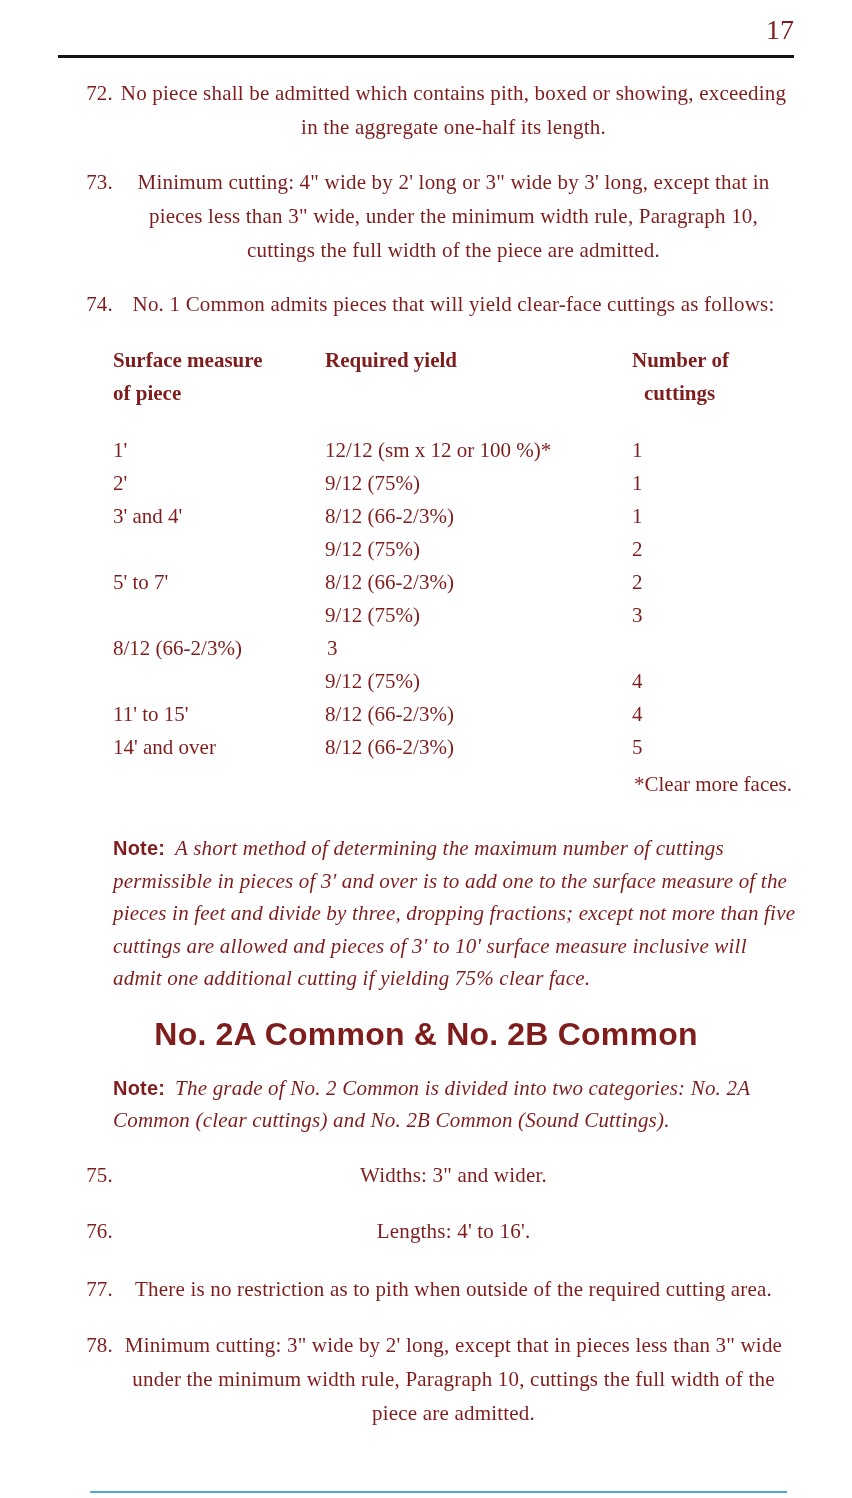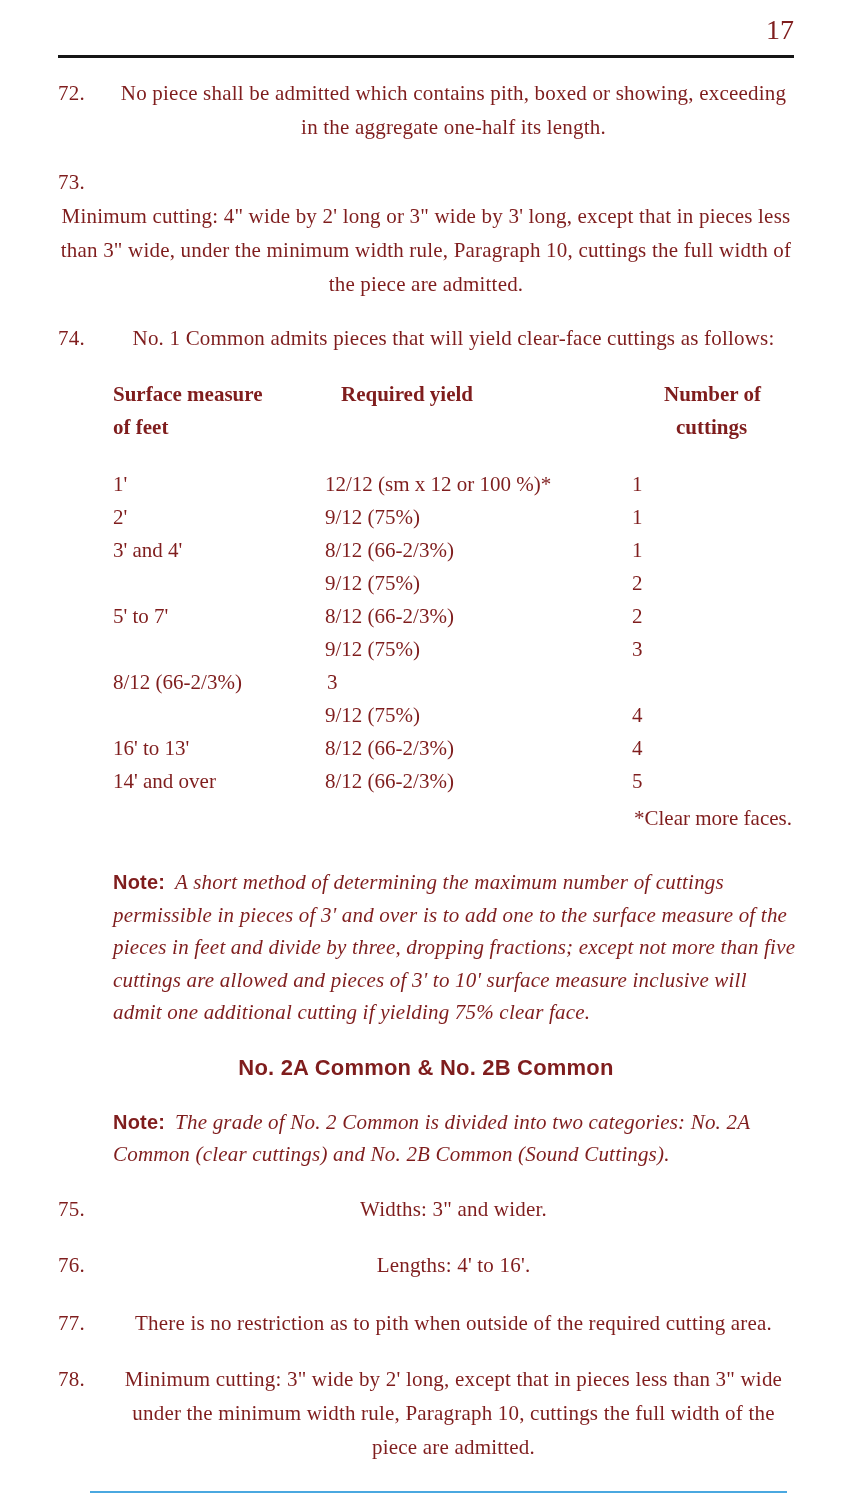--- a/index.html
+++ b/index.html
@@ -24,41 +24,41 @@
     border-top:3px solid #161616;
     margin:9px 0 0 0;
   }
 
   .para {
     display:flex;
     font-size:21px;
     line-height:34px;
     letter-spacing:0.2px;
   }
-  .para .num { width:55px; flex:none; }
+  .para .num { width:55px; flex:none;text-align:right; }
   .para .body { flex:1;text-align:center; }
 
   .p72 { margin-top:18px; }
-  .p73 { margin-top:21px;flex-direction:column; }
+  .p73 { margin-top:21px; }
   .p74 { margin-top:20px; }
   .p75 { margin-top:21px; }
   .p76 { margin-top:22px; }
   .p77 { margin-top:24px; }
   .p78 { margin-top:22px; }
 
   .yield-table {
     margin:23px 0 0 55px;
     font-size:21px;
   }
   .trow {
     display:grid;
     grid-template-columns:212px 305px 1fr;
     line-height:33px;
   }
-  .thead { font-weight:bold;gap:16px; }
+  .thead { font-weight:bold; }
   .thead .sub-indent { padding-left:12px; }
   .tbody { margin-top:24px; }
   .c3 { padding-left:2px; }
 
   .footnote {
     margin-top:3px;
     text-align:right;
     font-size:21px;
     line-height:34px;
     padding-right:2px;
@@ -79,21 +79,21 @@
     font-size:20px;
     padding-right:10px;
   }
   .note2 { margin-top:21px; width:660px; }
 
   .section-heading {
     margin-top:22px;
     text-align:center;
     font-family:"Liberation Sans", sans-serif;
     font-weight:bold;
-    font-size:22px;
+    font-size:32px;
     line-height:34px;
     letter-spacing:0.2px;
   }
 
   .footer-accent {
     position:absolute;
     left:90px; bottom:5px;
     width:697px; height:2px;
   }
 </style>
@@ -118,21 +118,21 @@
 
     <div class="para p74">
       <span class="num">74.</span>
       <span class="body">No. 1 Common admits pieces that will yield clear-face cuttings as follows:</span>
     </div>
 
     <div class="yield-table">
       <div class="trow thead">
         <div class="c1">
           <div>Surface measure</div>
-          <div>of feet</div>
+          <div>of piece</div>
         </div>
         <div class="c2">
           <div>Required yield</div>
         </div>
         <div class="c3">
           <div>Number of</div>
           <div class="sub-indent">cuttings</div>
         </div>
       </div>
 
@@ -170,21 +170,21 @@
         <div class="trow">
           <div class="c2">8/12 (66-2/3%)</div>
           <div class="c3">3</div>
         </div>
         <div class="trow">
           <div class="c1"></div>
           <div class="c2">9/12 (75%)</div>
           <div class="c3">4</div>
         </div>
         <div class="trow">
-          <div class="c1">16' to 13'</div>
+          <div class="c1">11' to 15'</div>
           <div class="c2">8/12 (66-2/3%)</div>
           <div class="c3">4</div>
         </div>
         <div class="trow">
           <div class="c1">14' and over</div>
           <div class="c2">8/12 (66-2/3%)</div>
           <div class="c3">5</div>
         </div>
       </div>
     </div>

